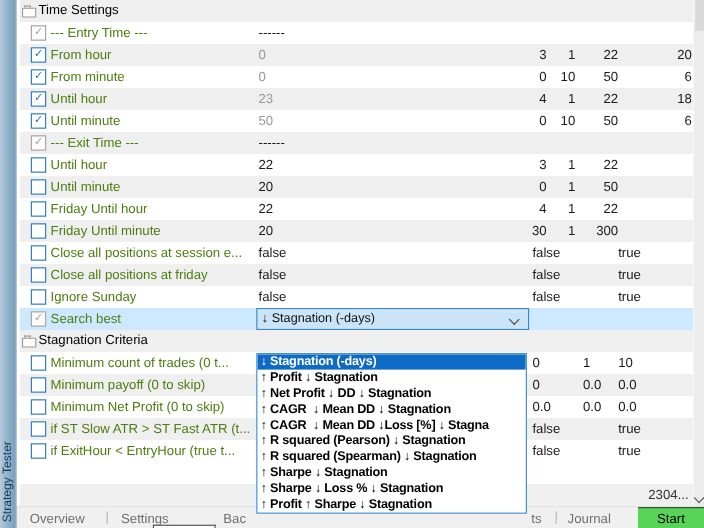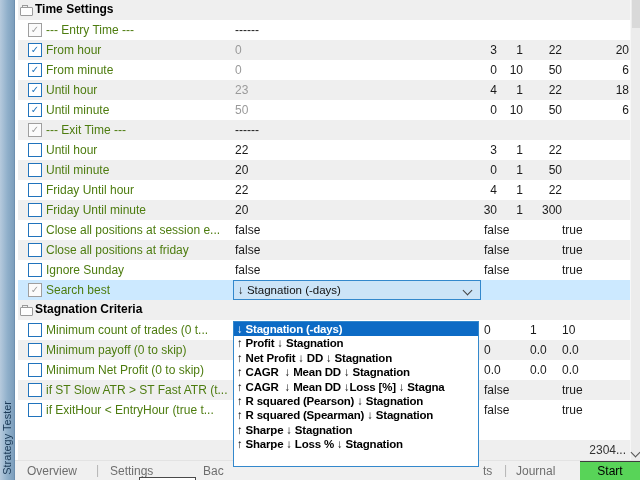--- a/index.html
+++ b/index.html
@@ -21,21 +21,21 @@
   .row.sel{background:#cce9ff;padding-left:37px;}
 
   .cb{position:absolute;left:10px;top:3px;width:12px;height:12px;box-sizing:content-box;
       border:1px solid #2073bc;background:#fff;text-align:center;
       font:700 10px/12px "DejaVu Sans",sans-serif;color:#2073bc;}
   .cb.checked::after{content:"✓";}
   .cb.disabled-checked{border-color:#9f9f9f;color:#9f9f9f;background:#fbfbfb;}
   .cb.disabled-checked::after{content:"✓";}
 
   .lbl{position:absolute;left:28px;top:3px;font-size:12px;color:#4d7c0f;white-space:nowrap;}
-  .glabel{position:absolute;left:17px;top:2px;font-size:12px;font-weight:700;color:#000;white-space:nowrap;}
+  .glabel{position:absolute;left:17px;top:2px;font-size:12px;font-weight:400;color:#000;white-space:nowrap;}
   .folder{position:absolute;left:2px;top:7px;width:11px;height:7px;border:1px solid #9a9a9a;
           background:#fdfdfd;border-radius:1px;}
   .folder::before{content:"";position:absolute;top:-3px;left:1px;width:4px;height:1px;
           border:1px solid #9a9a9a;border-bottom:none;}
 
   .val{position:absolute;left:217px;top:3px;font-size:12px;color:#1a1a1a;white-space:nowrap;}
   .gray{color:#9a9a9a;}
   .cell{position:absolute;top:3px;font-size:12px;color:#1a1a1a;white-space:nowrap;}
   .R.c1{left:422px;width:57px;text-align:right;}
   .R.c2{left:481px;width:24px;text-align:right;}
@@ -247,20 +247,21 @@
   <div id="dd">
       <div class="dd-item sel">↓ Stagnation (-days)</div>
       <div class="dd-item">↑ Profit ↓ Stagnation</div>
       <div class="dd-item">↑ Net Profit ↓ DD ↓ Stagnation</div>
       <div class="dd-item">↑ CAGR  ↓ Mean DD ↓ Stagnation</div>
       <div class="dd-item">↑ CAGR  ↓ Mean DD ↓Loss [%] ↓ Stagna</div>
       <div class="dd-item">↑ R squared (Pearson) ↓ Stagnation</div>
       <div class="dd-item">↑ R squared (Spearman) ↓ Stagnation</div>
       <div class="dd-item">↑ Sharpe ↓ Stagnation</div>
       <div class="dd-item">↑ Sharpe ↓ Loss % ↓ Stagnation</div>
+      <div class="dd-item">↑ Profit ↑ Sharpe ↓ Stagnation</div>
     </div>
 
   <div class="tabbar">
     <span class="tb" style="left:27px">Overview</span>
     <span class="tsep" style="left:96px">|</span>
     <span class="tb" style="left:110px">Settings</span>
     <span class="tab-active">Inputs</span>
     <span class="tb" style="left:203px">Bac</span>
     <span class="tb" style="left:483px">ts</span>
     <span class="tsep" style="left:504px">|</span>

